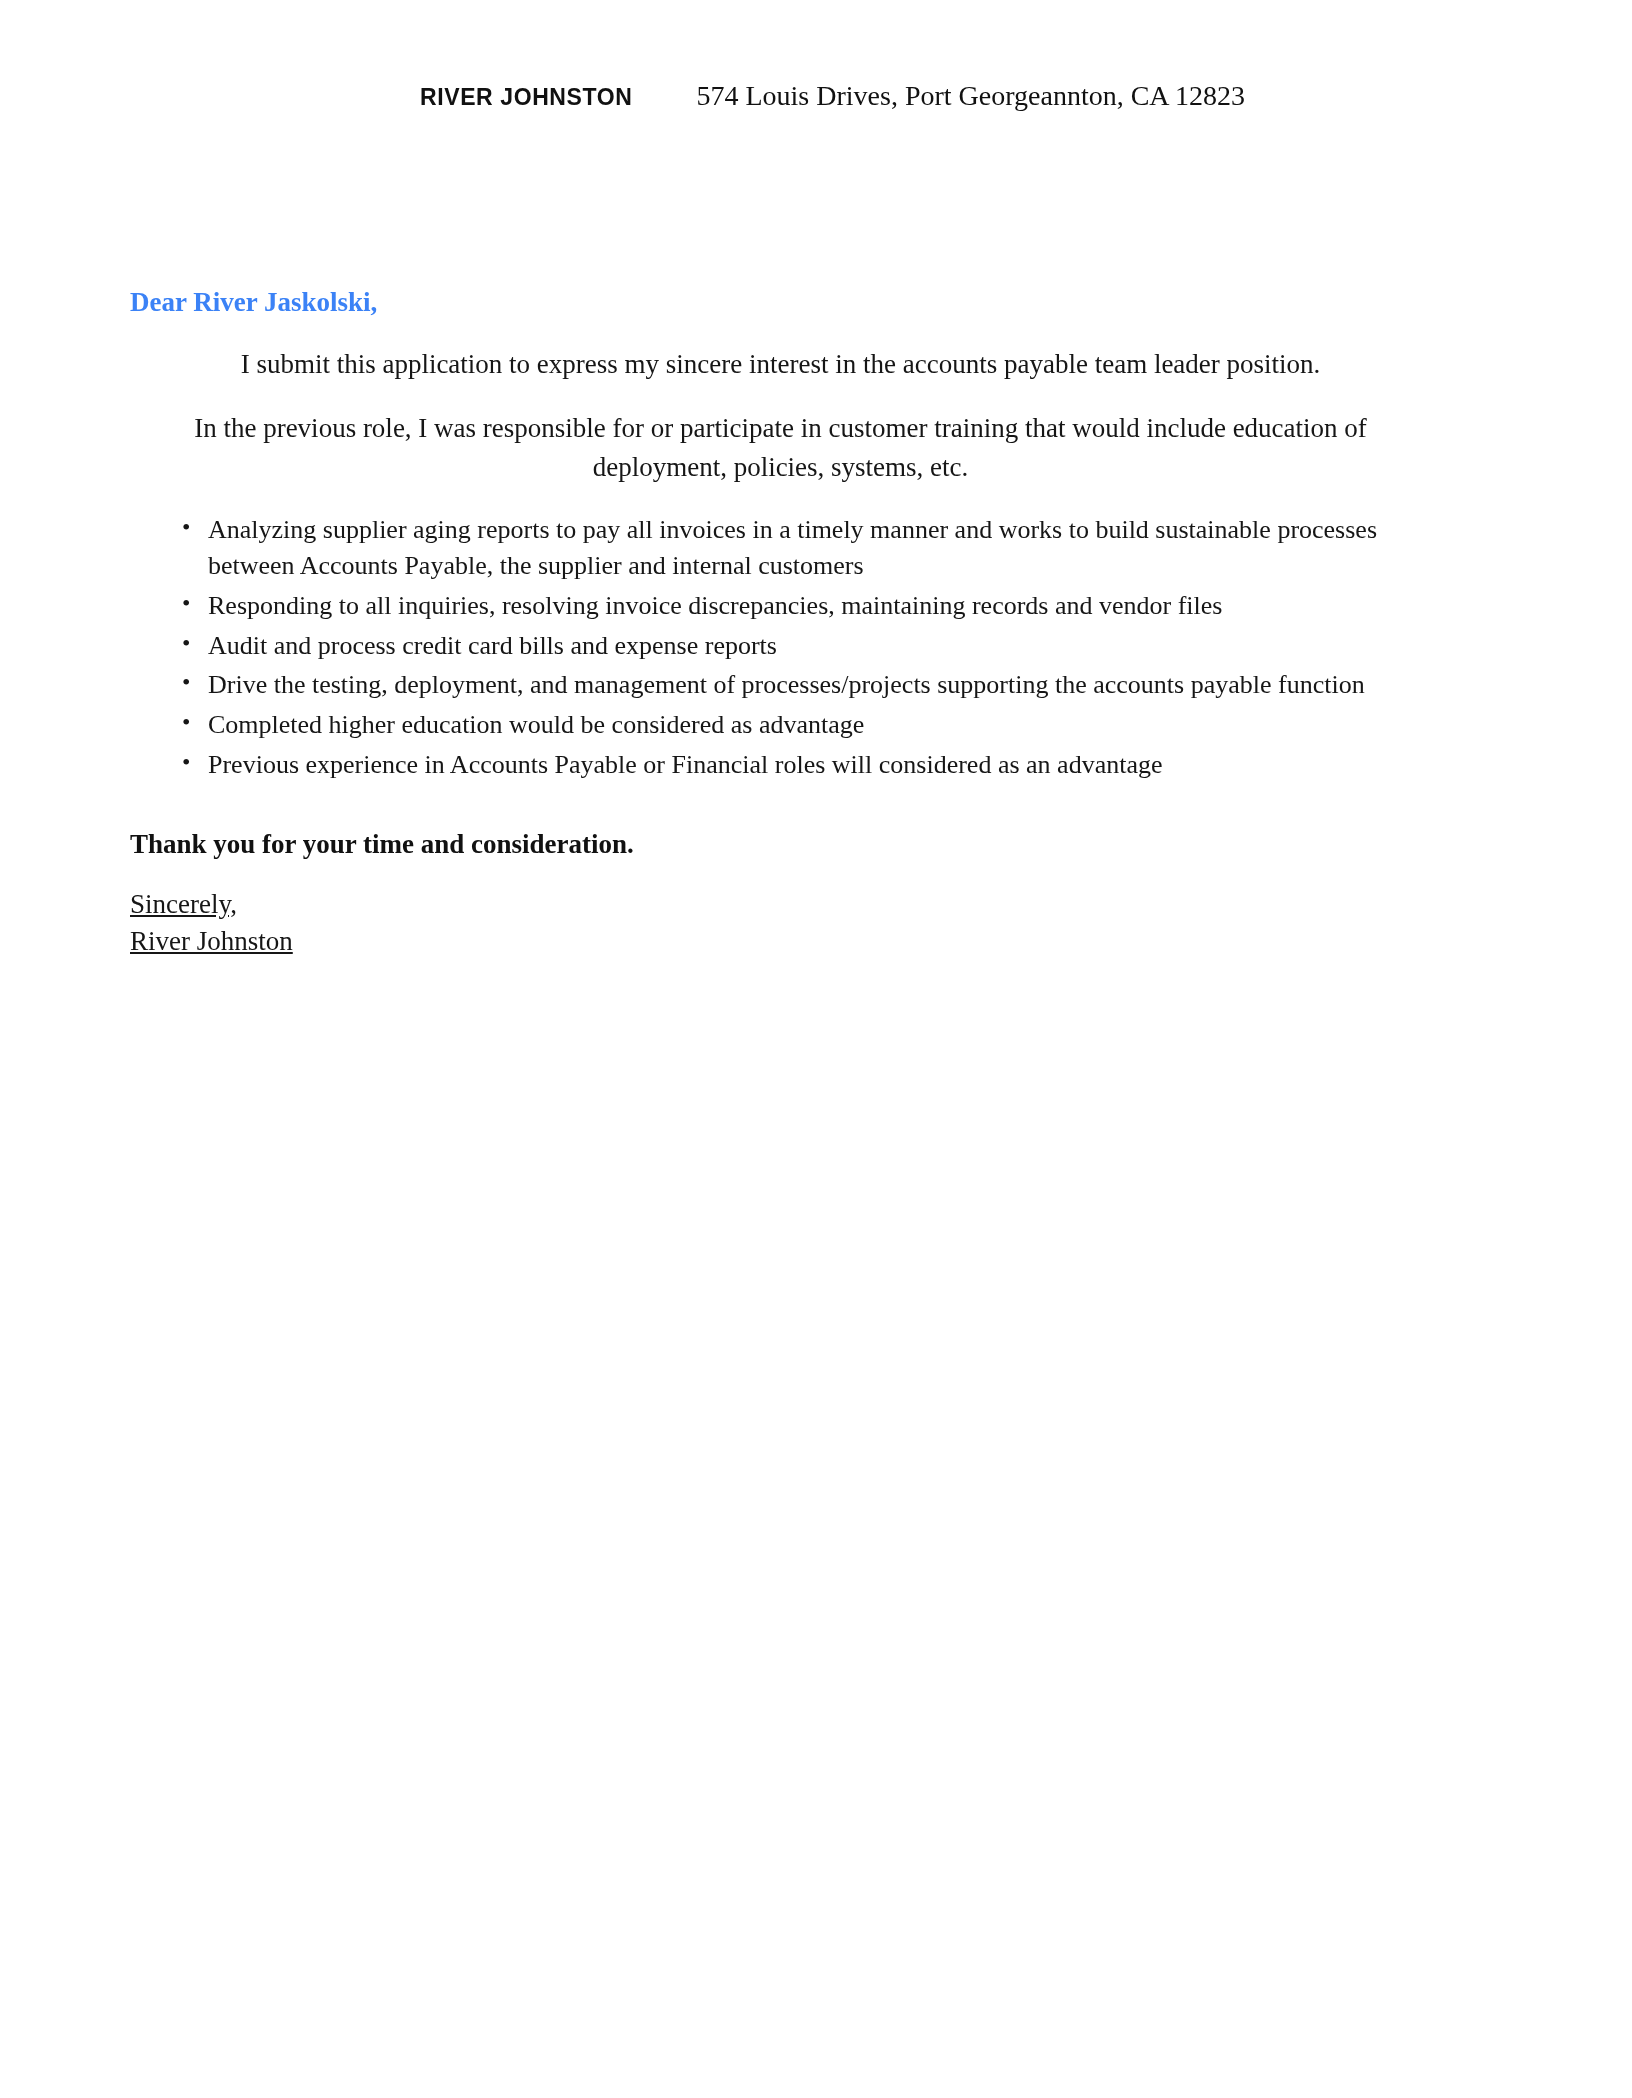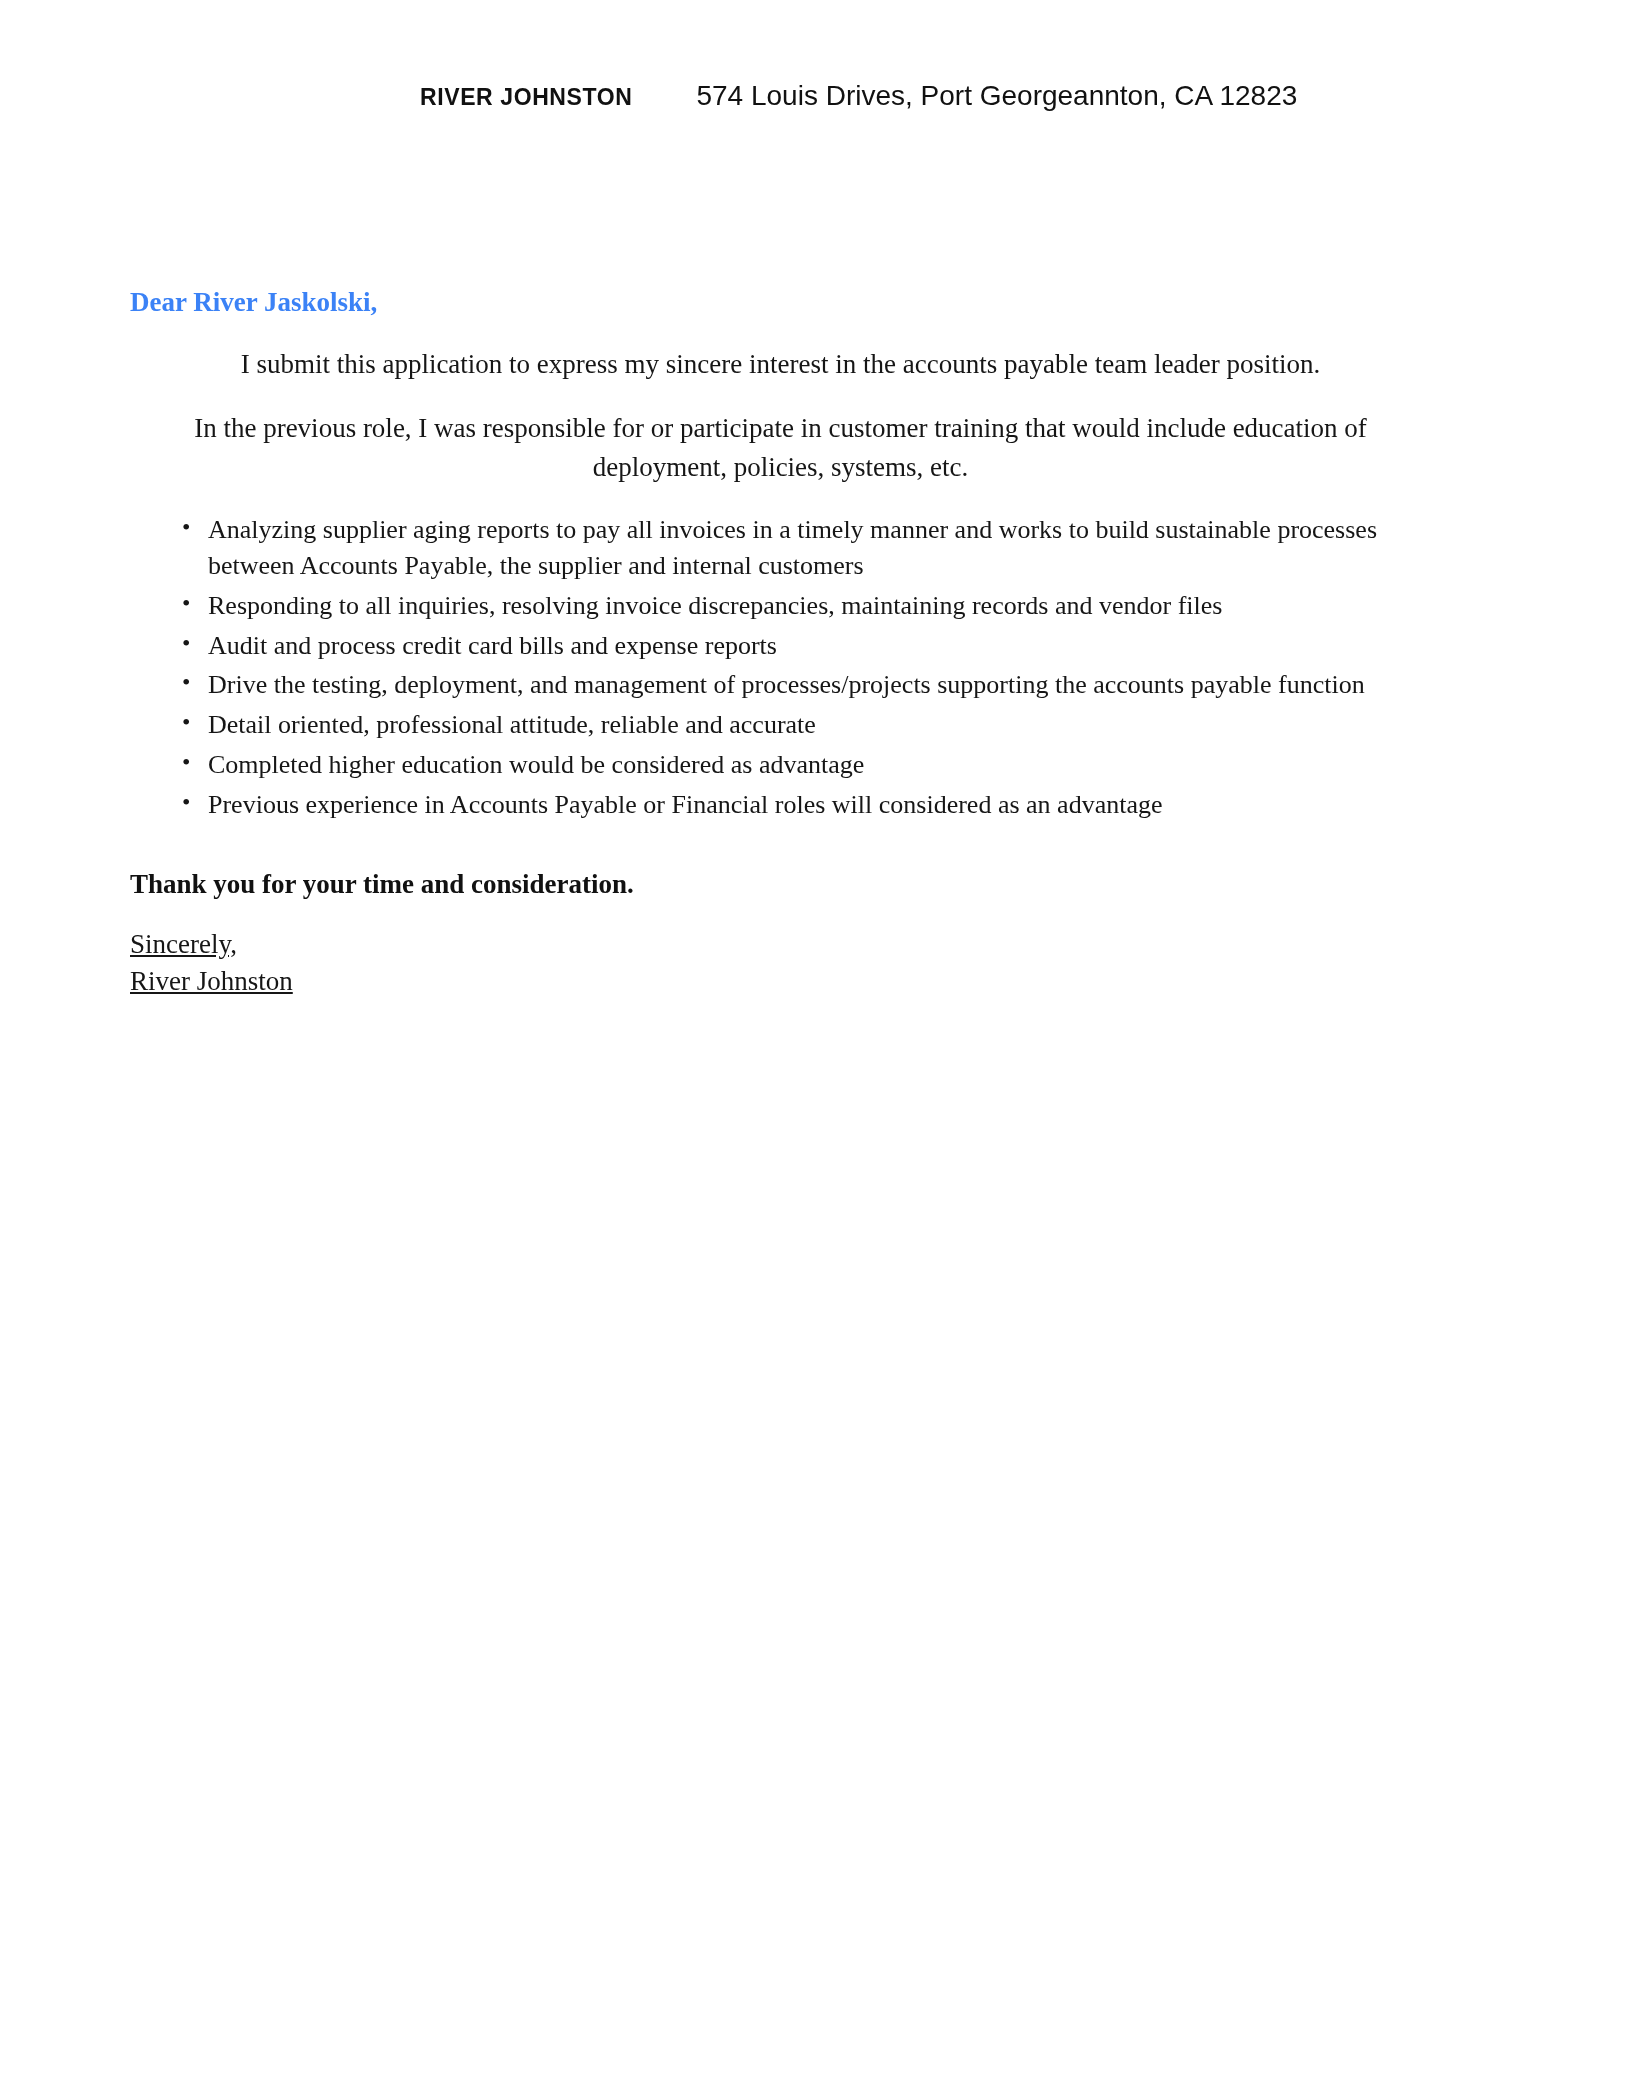--- a/index.html
+++ b/index.html
@@ -30,21 +30,21 @@
   }
   .letterhead-name {
     font-family: "Liberation Sans", sans-serif;
     font-size: 23px;
     font-weight: bold;
     letter-spacing: 0.6px;
     color: #111111;
     white-space: nowrap;
   }
   .letterhead-address {
-    font-family: Liberation Sans, sans-serif;
+    font-family: Liberation Serif, serif;
     font-size: 28px;
     color: #111111;
     margin-left: 64px;
     white-space: nowrap;
   }
   .body-block {
     margin-top: 175px;
     padding-left: 0px;
     padding-right: 105px;
   }
@@ -116,21 +116,20 @@
     <p class="para">I submit this application to express my sincere interest in the accounts payable team leader position.</p>
 
     <p class="para">In the previous role, I was responsible for or participate in customer training that would include education of deployment, policies, systems, etc.</p>
 
 
     <ul class="qual-list">
       <li>Analyzing supplier aging reports to pay all invoices in a timely manner and works to build sustainable processes between Accounts Payable, the supplier and internal customers</li>
       <li>Responding to all inquiries, resolving invoice discrepancies, maintaining records and vendor files</li>
       <li>Audit and process credit card bills and expense reports</li>
       <li>Drive the testing, deployment, and management of processes/projects supporting the accounts payable function</li>
-      <li>Detail oriented, professional attitude, reliable and accurate</li>
       <li>Completed higher education would be considered as advantage</li>
       <li>Previous experience in Accounts Payable or Financial roles will considered as an advantage</li>
     </ul>
 
     <div class="thanks">Thank you for your time and consideration.</div>
 
     <div class="closing">
       <span class="closing-line">Sincerely,</span>
       <span class="closing-line">River Johnston</span>
     </div>

